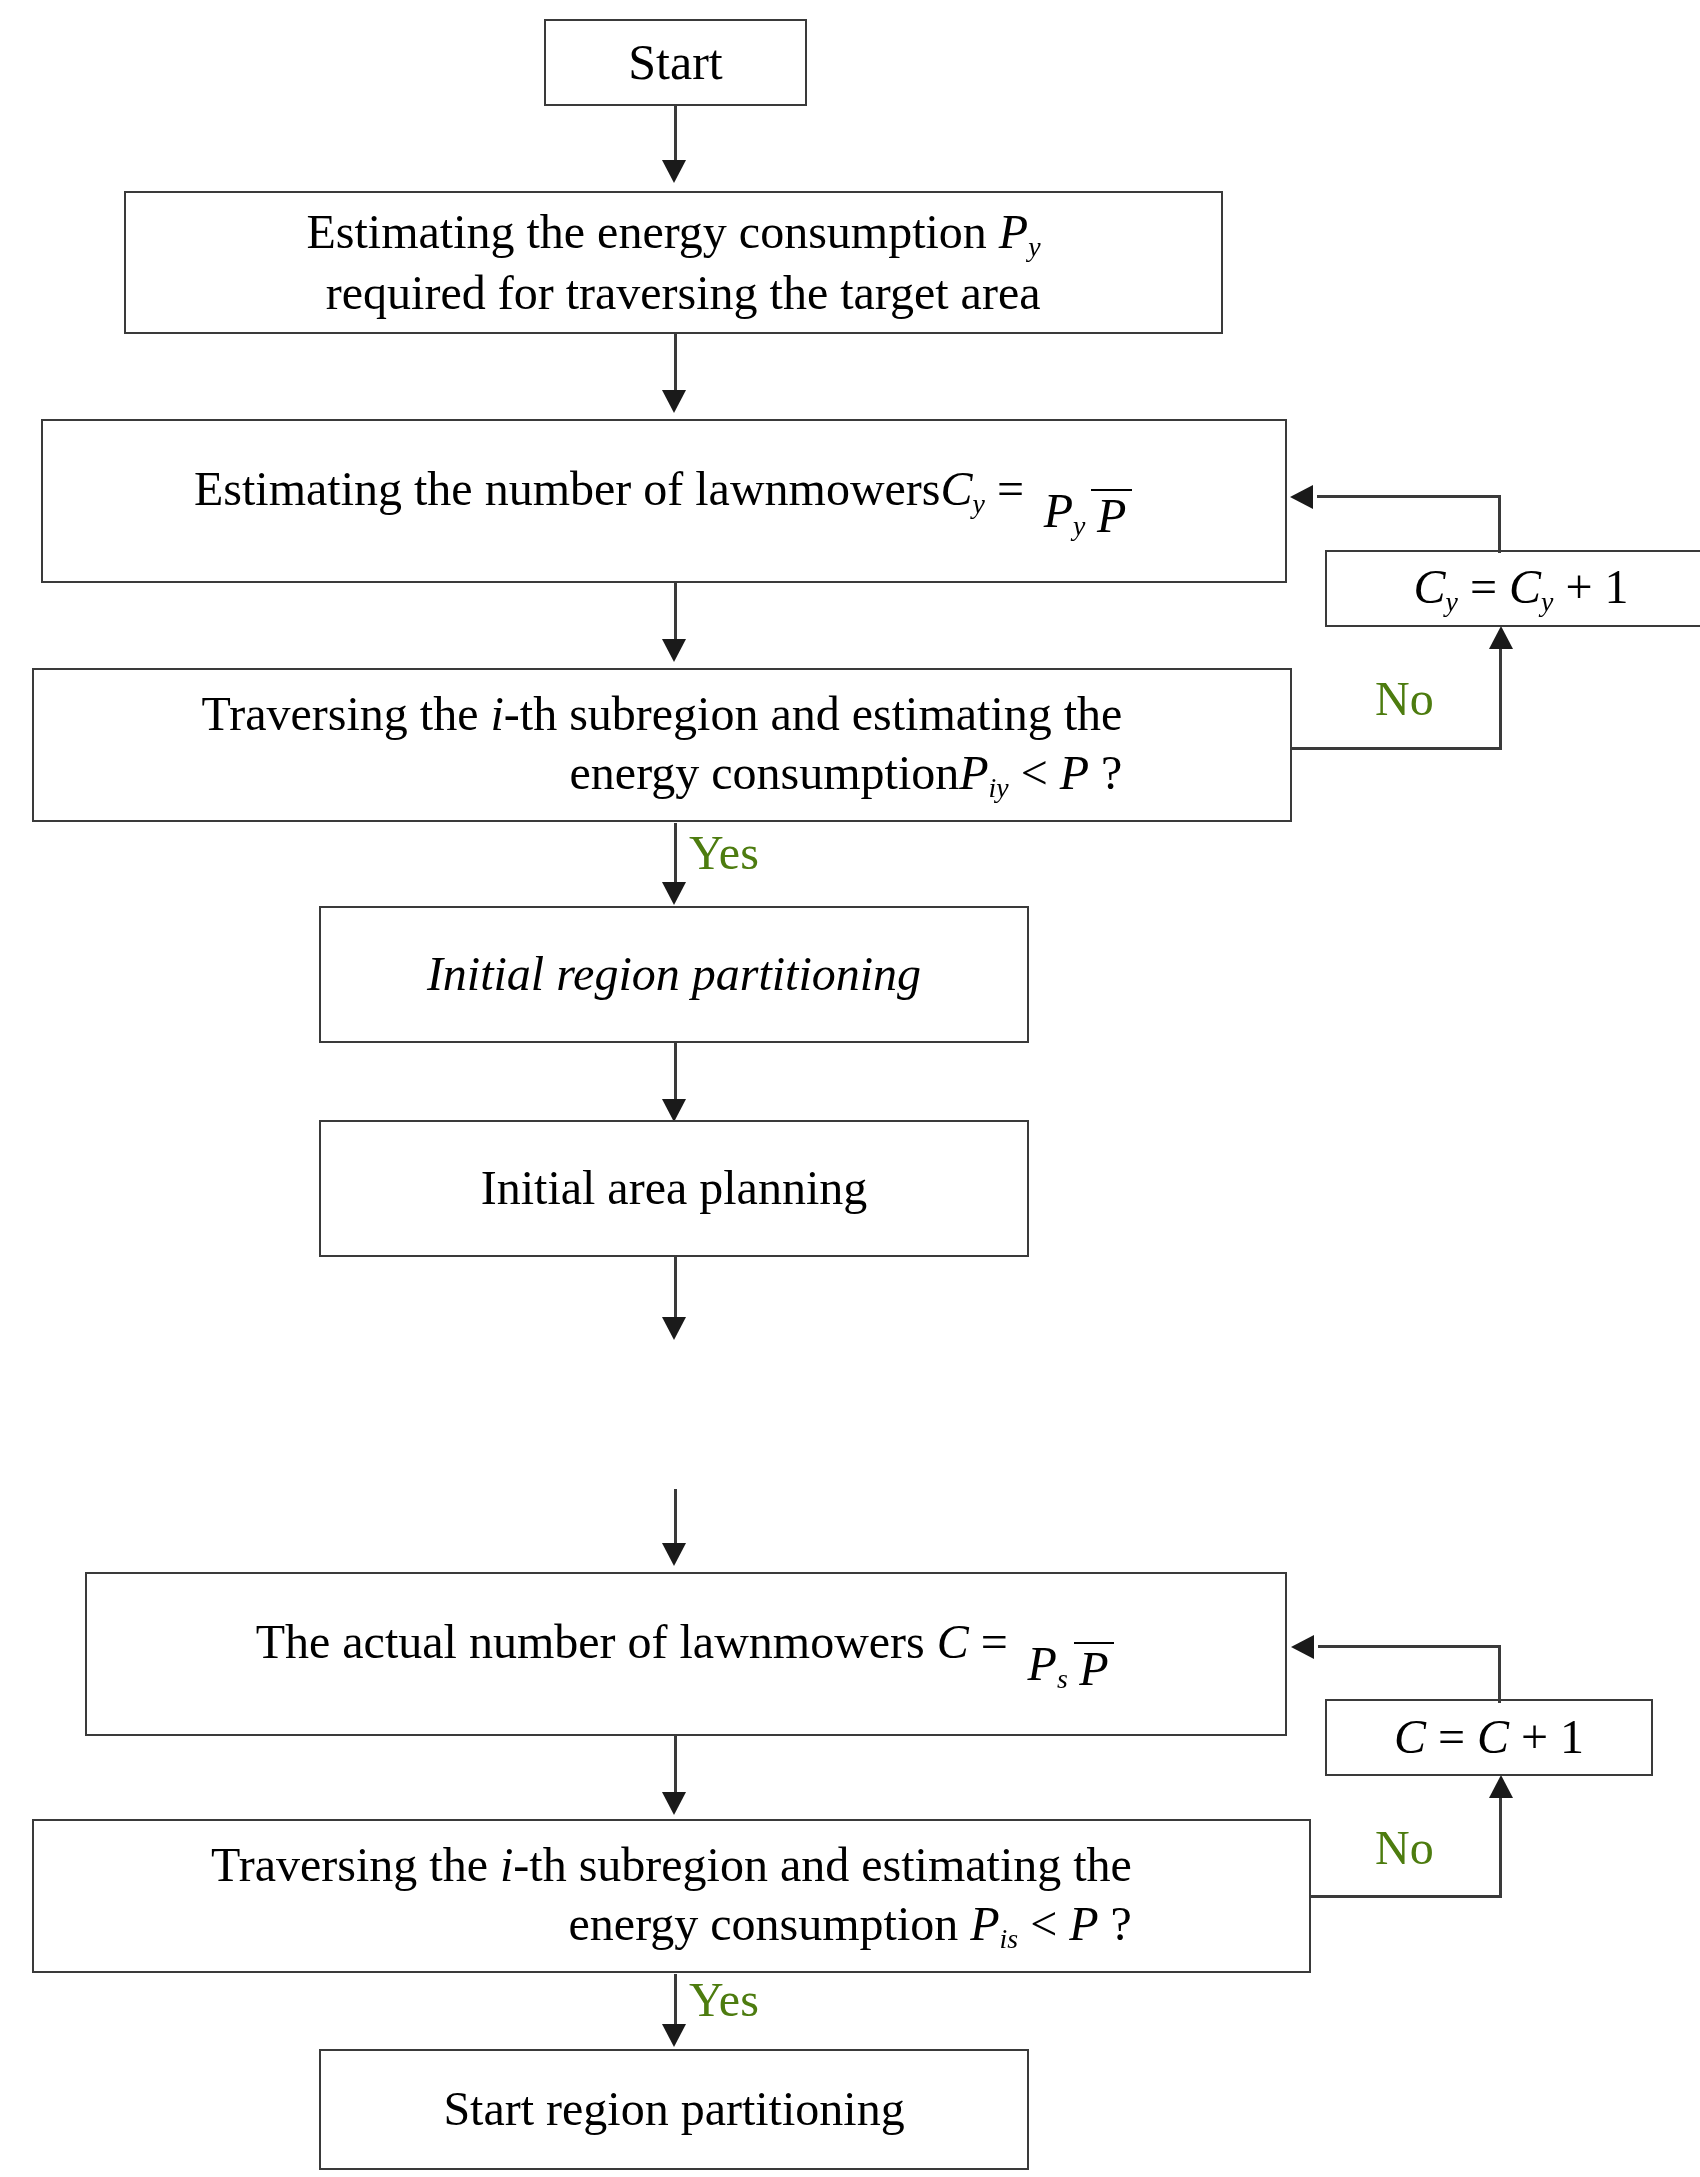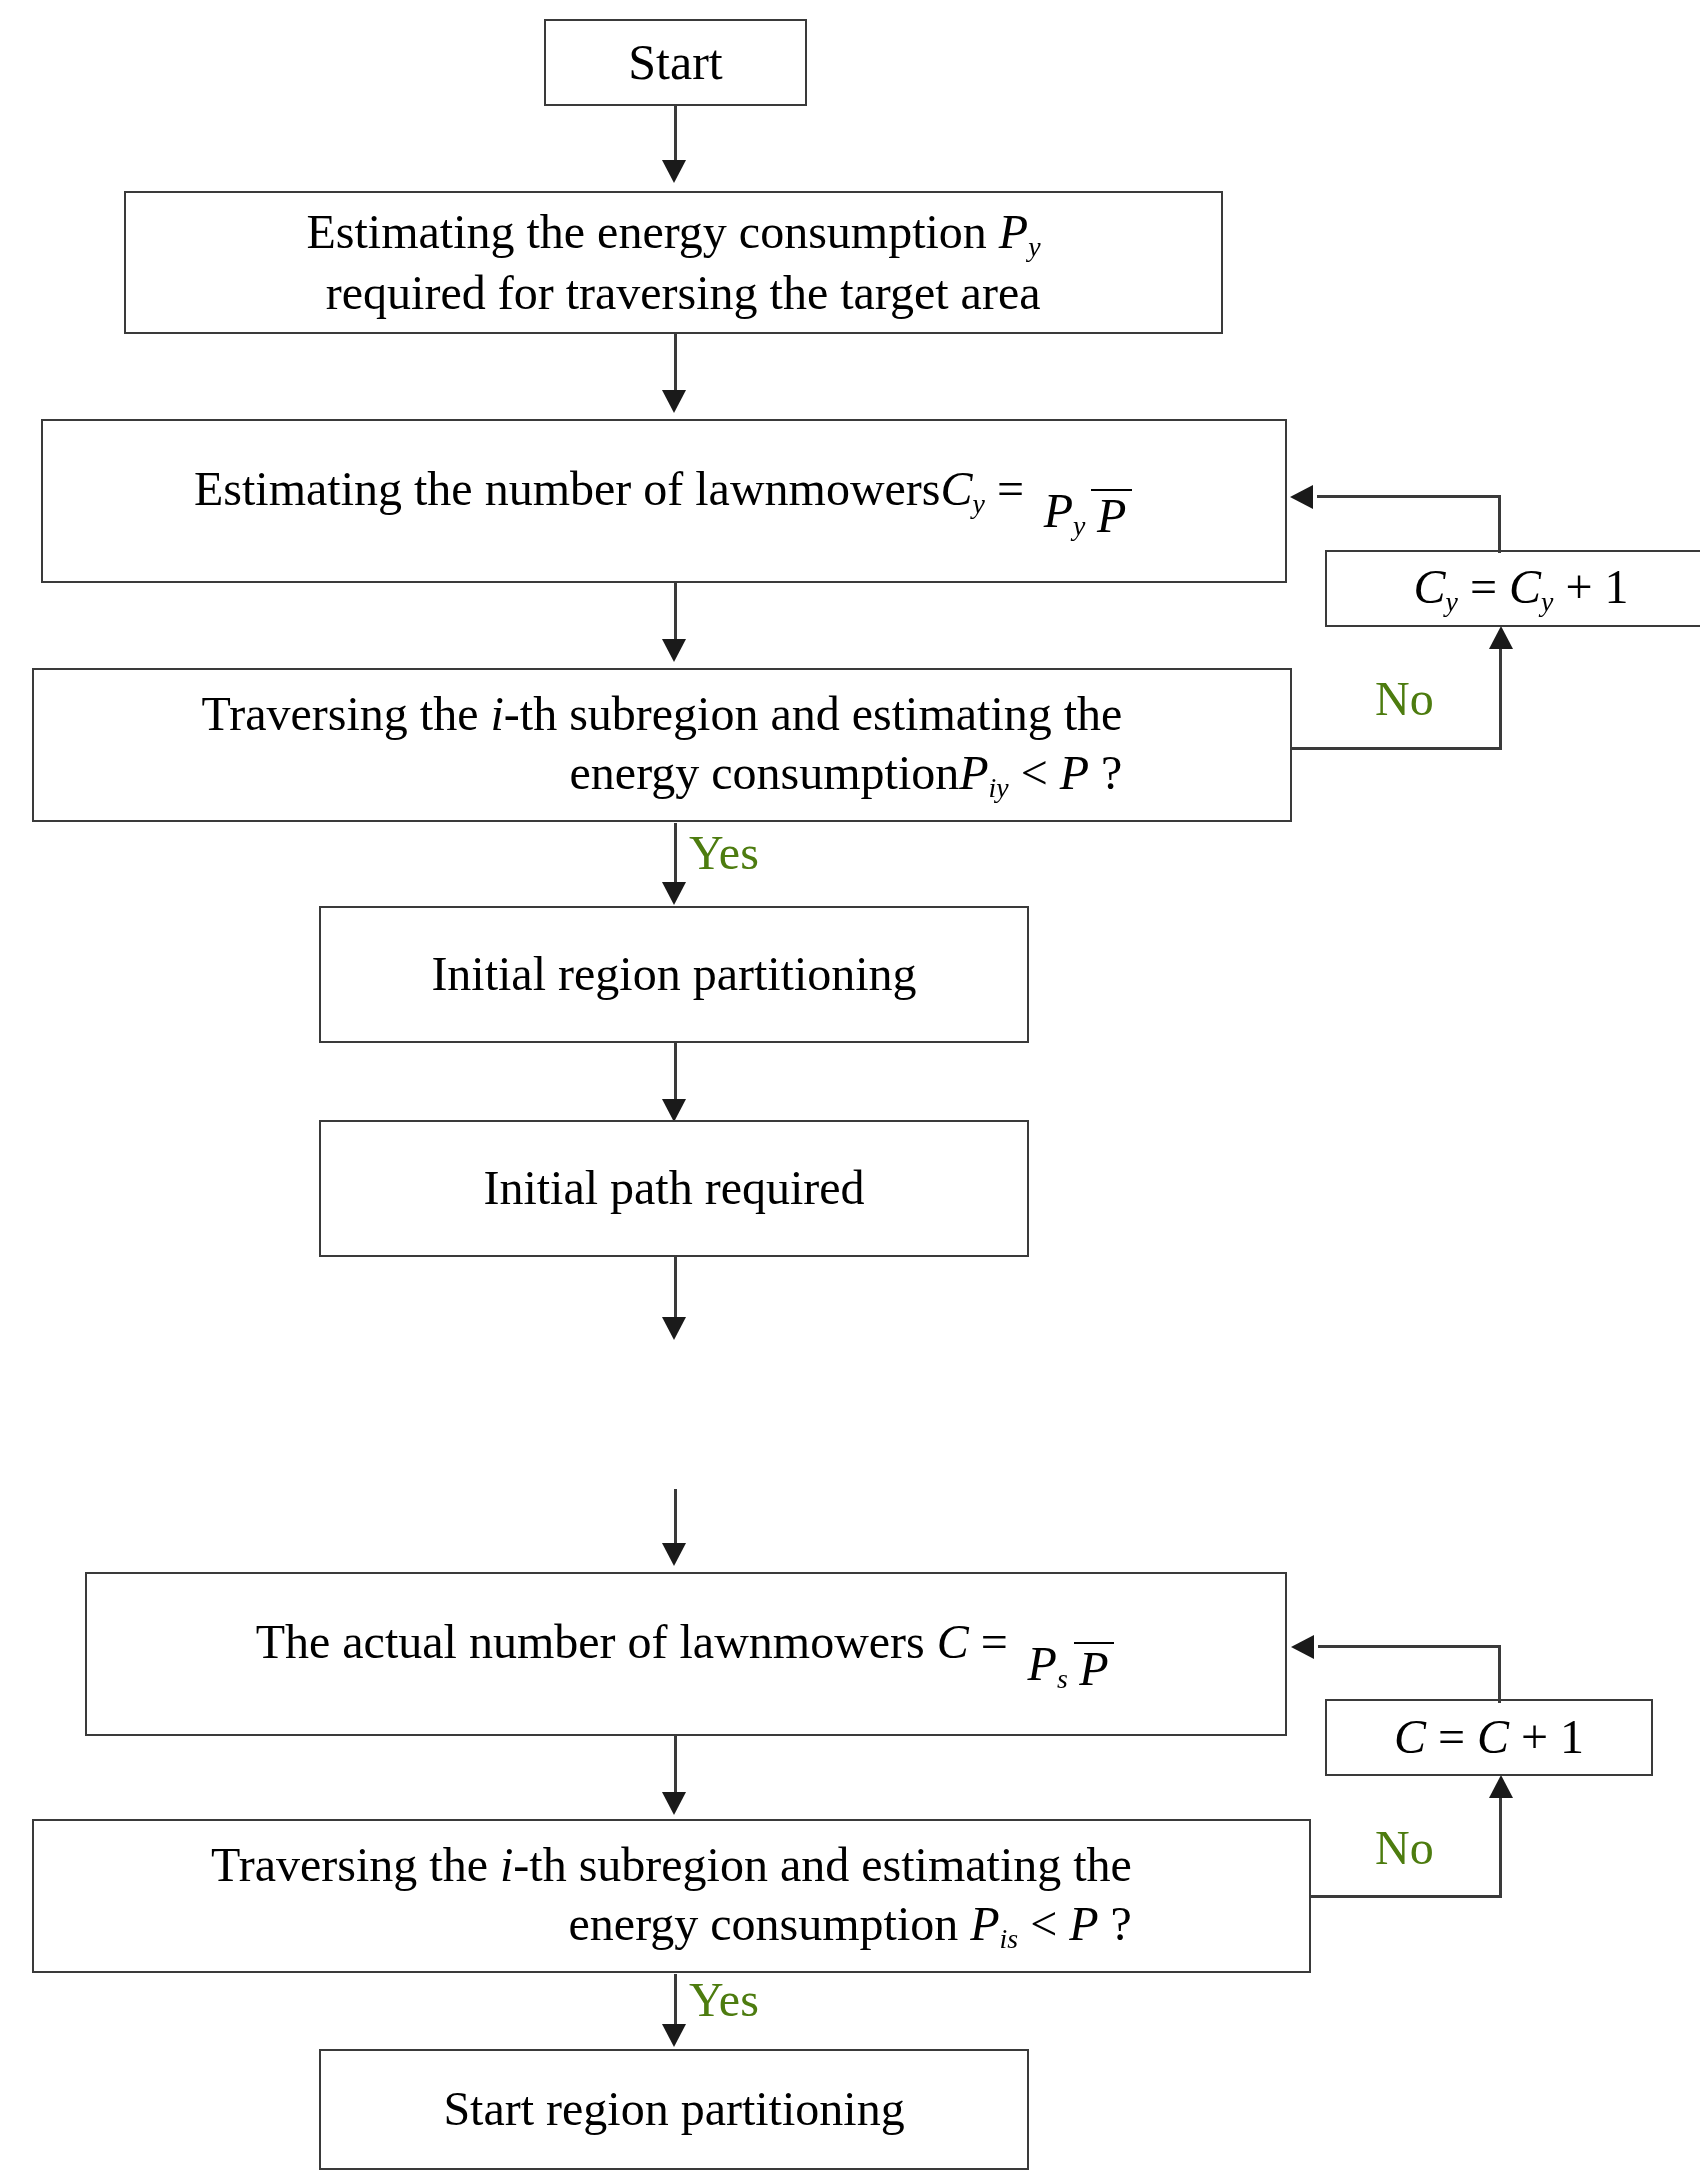--- a/index.html
+++ b/index.html
@@ -153,29 +153,29 @@
   </div>
 
   <div class="seg vseg" style="left:1498px; top:495px; height:58px;"></div>
   <div class="seg hseg" style="left:1317px; top:495px; width:183px;"></div>
   <div class="arrow arrow-left" style="left:1290px; top:485px;"></div>
 
   <div class="seg vseg" style="left:674px; top:823px; height:63px;"></div>
   <div class="arrow arrow-down" style="left:662px; top:882px;"></div>
   <div class="edge-label" style="left:689px; top:825px;">Yes</div>
 
-  <div class="node fs-proc" style="left:319px; top:906px; width:710px; height:137px;">
+  <div class="node fs-proc" style="left:319px; top:906px; width:710px; height:137px;font-style:italic;">
     <span class="txt">Initial region partitioning</span>
   </div>
 
   <div class="seg vseg" style="left:674px; top:1043px; height:60px;"></div>
   <div class="arrow arrow-down" style="left:662px; top:1099px;"></div>
 
   <div class="node fs-proc" style="left:319px; top:1120px; width:710px; height:137px;">
-    <span class="txt">Initial path required</span>
+    <span class="txt">Initial area planning</span>
   </div>
 
   <div class="seg vseg" style="left:674px; top:1257px; height:64px;"></div>
   <div class="arrow arrow-down" style="left:662px; top:1317px;"></div>
 
 
   <div class="seg vseg" style="left:674px; top:1489px; height:58px;"></div>
   <div class="arrow arrow-down" style="left:662px; top:1543px;"></div>
 
   <div class="node fs-math" style="left:85px; top:1572px; width:1202px; height:164px;">

